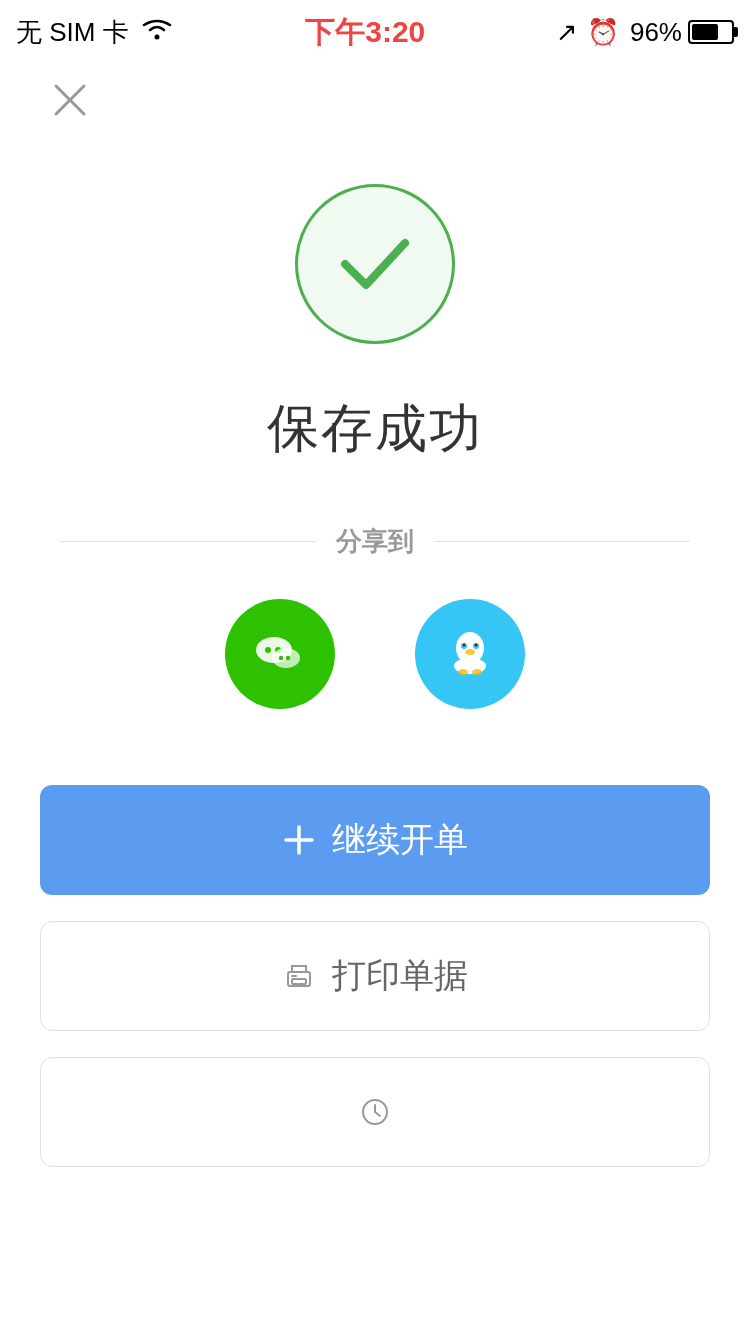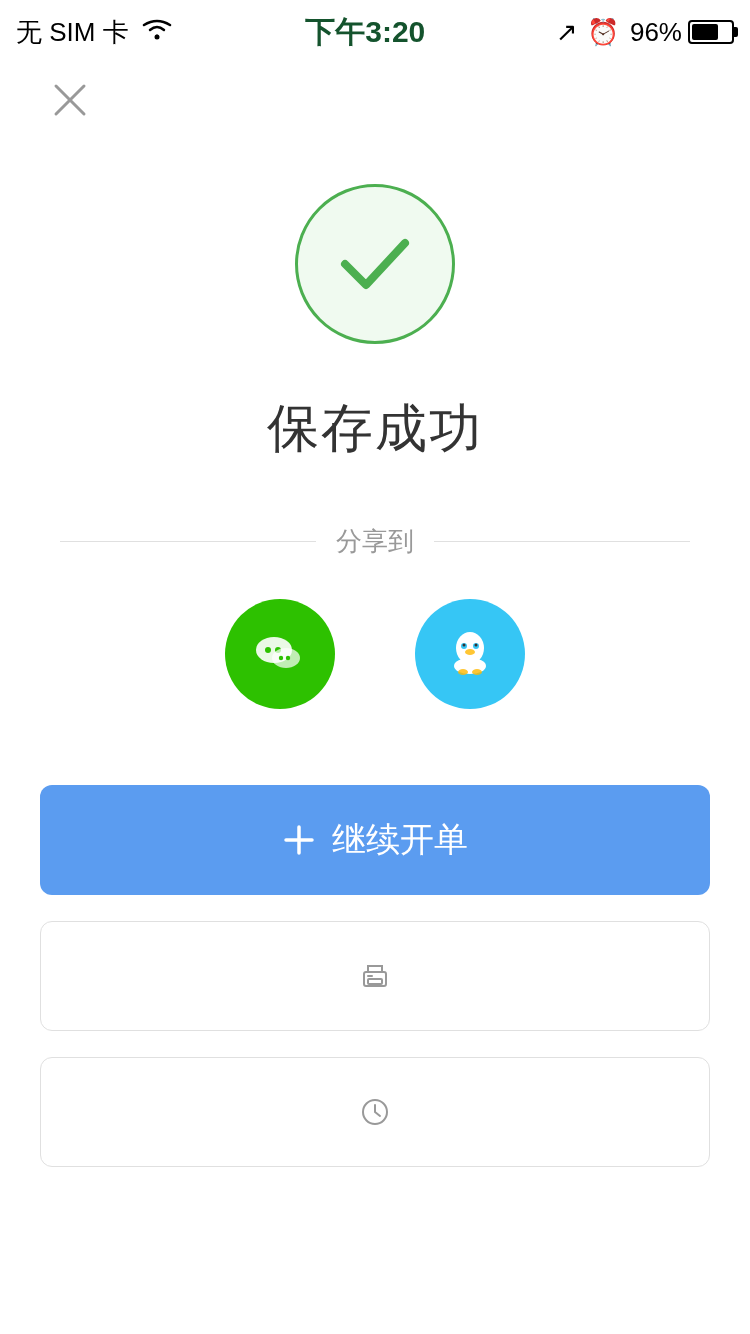--- a/index.html
+++ b/index.html
@@ -39,21 +39,21 @@
     }
 
     .wifi-icon svg {
       width: 36px;
       height: 26px;
     }
 
     .status-center {
       font-size: 30px;
       font-weight: 600;
-      color: #14532d;
+      color: #ef4444;
     }
 
     .status-right {
       display: flex;
       align-items: center;
       gap: 10px;
     }
 
     .status-right span {
       font-size: 26px;
@@ -158,20 +158,21 @@
       margin-bottom: 60px;
     }
 
     .share-divider {
       width: 100%;
       display: flex;
       align-items: center;
       gap: 20px;
       padding: 0 60px;
       margin-bottom: 40px;
+      font-weight: bold;
     }
 
     .share-divider .line {
       flex: 1;
       height: 1px;
       background: #e0e0e0;
     }
 
     .share-divider .share-text {
       font-size: 26px;
@@ -337,20 +338,21 @@
       <span>继续开单</span>
     </button>
 
     <button class="action-btn action-btn-secondary">
       <svg viewBox="0 0 34 34" fill="none">
         <rect x="6" y="13" width="22" height="14" rx="2" stroke="#999" stroke-width="2"></rect>
         <path d="M10 13V7h14v6" stroke="#999" stroke-width="2"></path>
         <rect x="10" y="20" width="14" height="5" rx="1" stroke="#999" stroke-width="2"></rect>
         <line x1="10" y1="17" x2="14" y2="17" stroke="#999" stroke-width="2" stroke-linecap="round"></line>
       </svg>
+      <span>打印单据</span>
     </button>
 
     <button class="action-btn action-btn-secondary">
       <svg viewBox="0 0 34 34" fill="none">
         <circle cx="17" cy="17" r="12" stroke="#999" stroke-width="2"></circle>
         <polyline points="17,10 17,17 22,21" stroke="#999" stroke-width="2" stroke-linecap="round" stroke-linejoin="round"></polyline>
       </svg>
     </button>
 
   </div>

